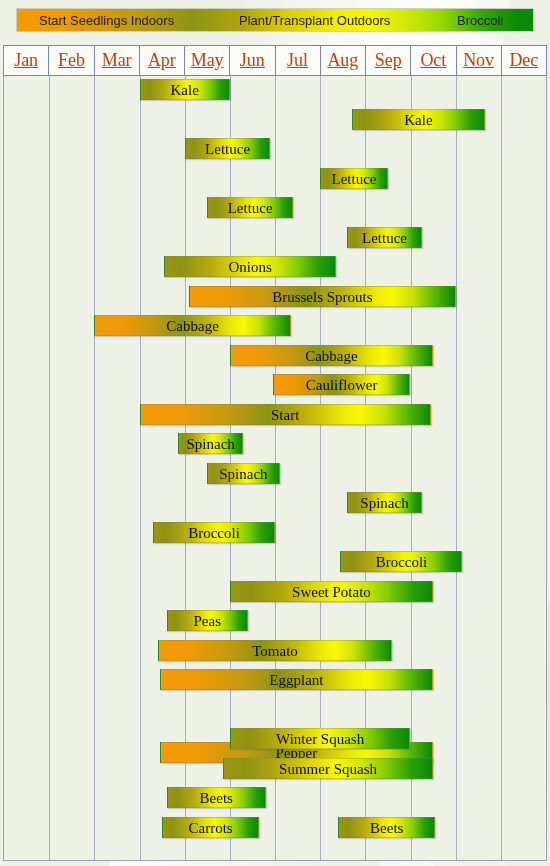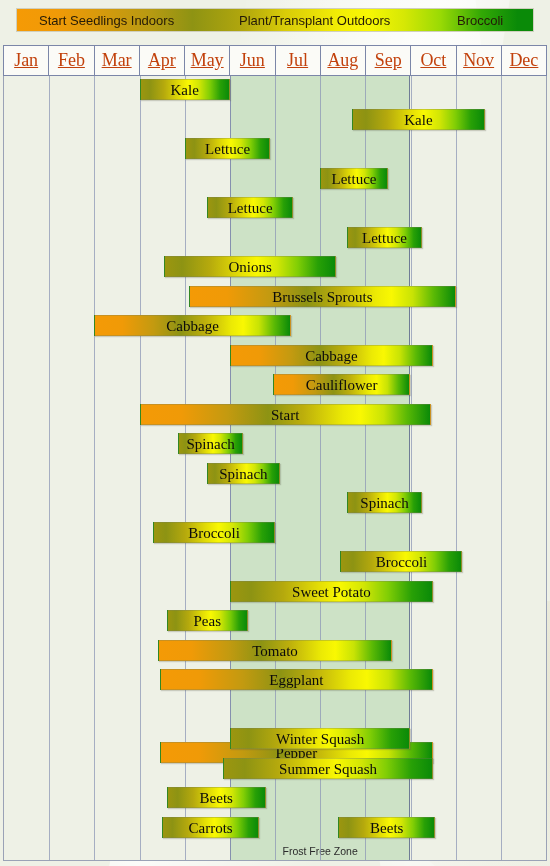--- a/index.html
+++ b/index.html
@@ -126,23 +126,20 @@
       <div class="mcell">Jun</div>
       <div class="mcell">Jul</div>
       <div class="mcell">Aug</div>
       <div class="mcell">Sep</div>
       <div class="mcell">Oct</div>
       <div class="mcell">Nov</div>
       <div class="mcell">Dec</div>
     </div>
 
   <div id="grid">
-    <div id="frostzone" style="left: 225.833px; width: 180.667px;">
-      <div id="frostlabel">Frost Free Zone</div>
-    </div>
   <div class="vline" style="left: 45.1667px;"></div>
       <div class="vline" style="left: 90.3333px;"></div>
       <div class="vline" style="left: 135.5px;"></div>
       <div class="vline" style="left: 180.667px;"></div>
       <div class="vline" style="left: 225.833px;"></div>
       <div class="vline" style="left: 271px;"></div>
       <div class="vline" style="left: 316.167px;"></div>
       <div class="vline" style="left: 361.333px;"></div>
       <div class="vline" style="left: 406.5px;"></div>
       <div class="vline" style="left: 451.667px;"></div>

